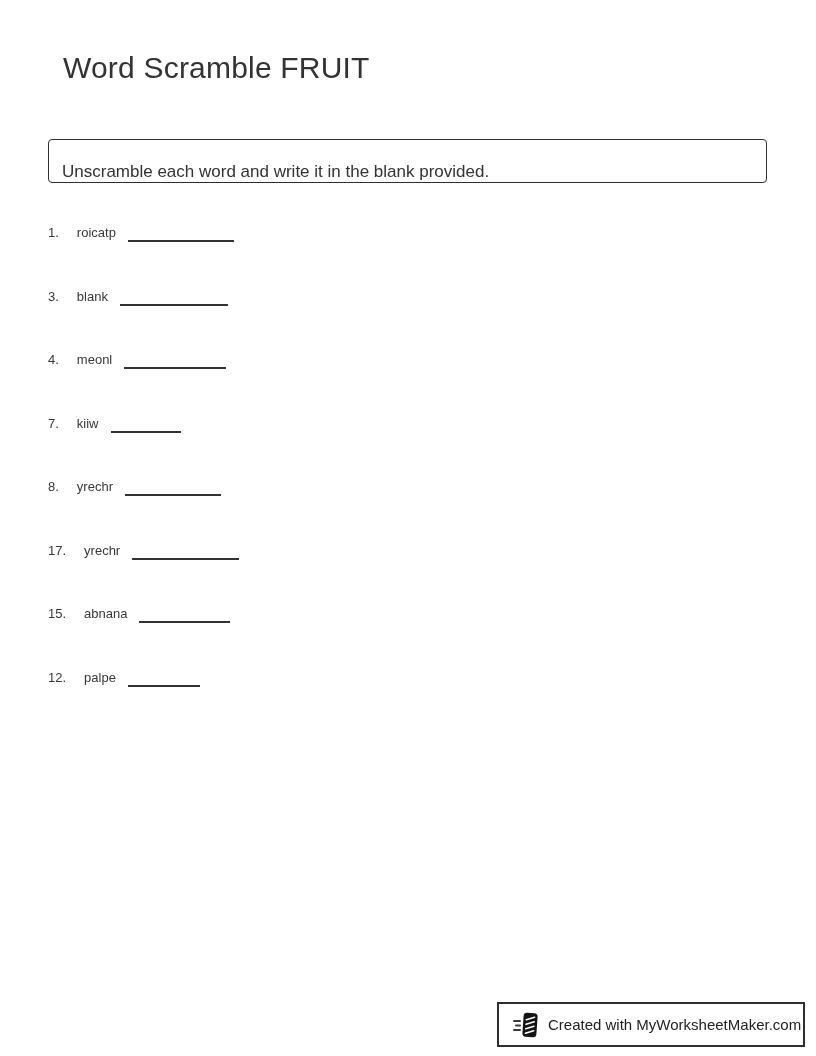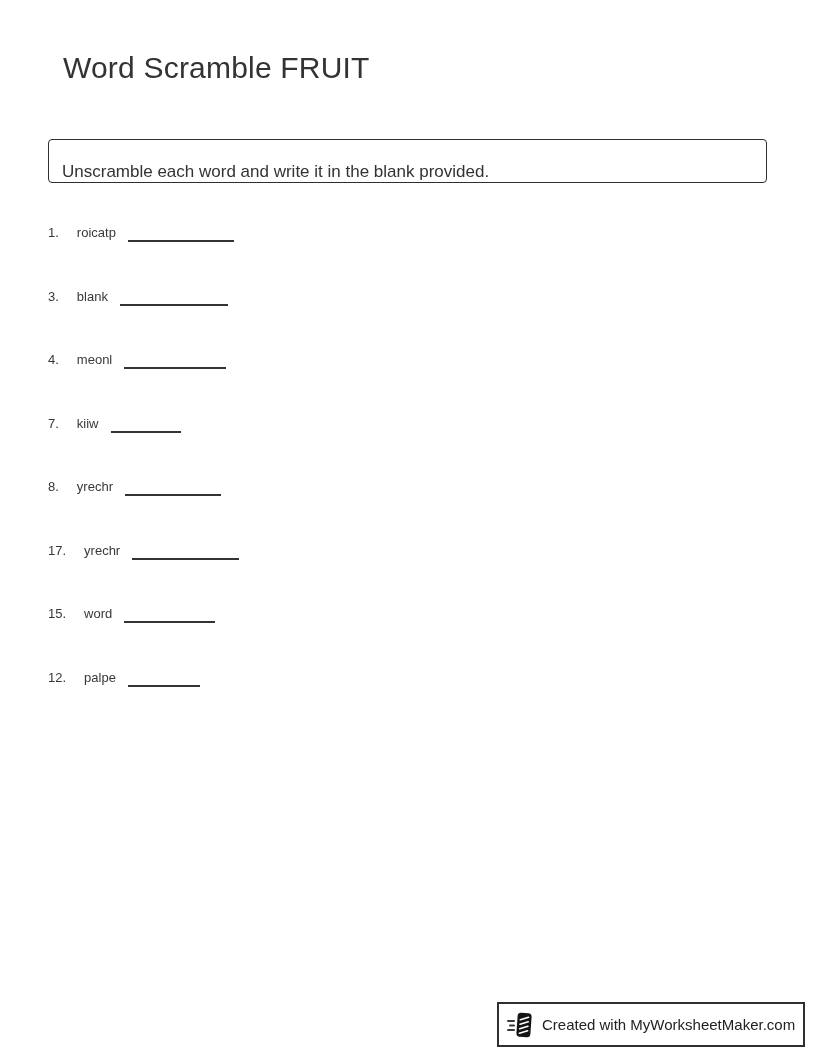--- a/index.html
+++ b/index.html
@@ -75,21 +75,21 @@
   .footer-badge {
     position: absolute;
     left: 497px;
     top: 1002px;
     width: 308px;
     height: 45px;
     border: 2px solid #2f2f2f;
     background: #ffffff;
     display: flex;
     align-items: center;
-    padding-left: 8px;
+    padding-left: 14px;
   }
   .footer-logo {
     width: 28px;
     height: 30px;
     margin-right: 7px;
     flex: 0 0 auto;
   }
   .footer-text {
     font-size: 15px;
     color: #222222;
@@ -119,21 +119,21 @@
       <li class="word-row">
       <span class="item-number">7.</span><span class="item-word">kiiw</span><span class="answer-blank" style="width: 70px;"></span>
     </li>
       <li class="word-row">
       <span class="item-number">8.</span><span class="item-word">yrechr</span><span class="answer-blank" style="width: 96px;"></span>
     </li>
       <li class="word-row">
       <span class="item-number">17.</span><span class="item-word">yrechr</span><span class="answer-blank" style="width: 107px;"></span>
     </li>
       <li class="word-row">
-      <span class="item-number">15.</span><span class="item-word">word</span><span class="answer-blank" style="width: 91px;"></span>
+      <span class="item-number">15.</span><span class="item-word">abnana</span><span class="answer-blank" style="width: 91px;"></span>
     </li>
       <li class="word-row">
       <span class="item-number">12.</span><span class="item-word">palpe</span><span class="answer-blank" style="width: 72px;"></span>
     </li>
     </ol>
 
   <div class="footer-badge">
     <svg class="footer-logo" viewBox="0 0 28 30" xmlns="http://www.w3.org/2000/svg">
       <rect x="0" y="10" width="8" height="2" rx="1" fill="#3a3a3a"></rect>
       <rect x="2" y="14.5" width="6" height="2" rx="1" fill="#3a3a3a"></rect>

